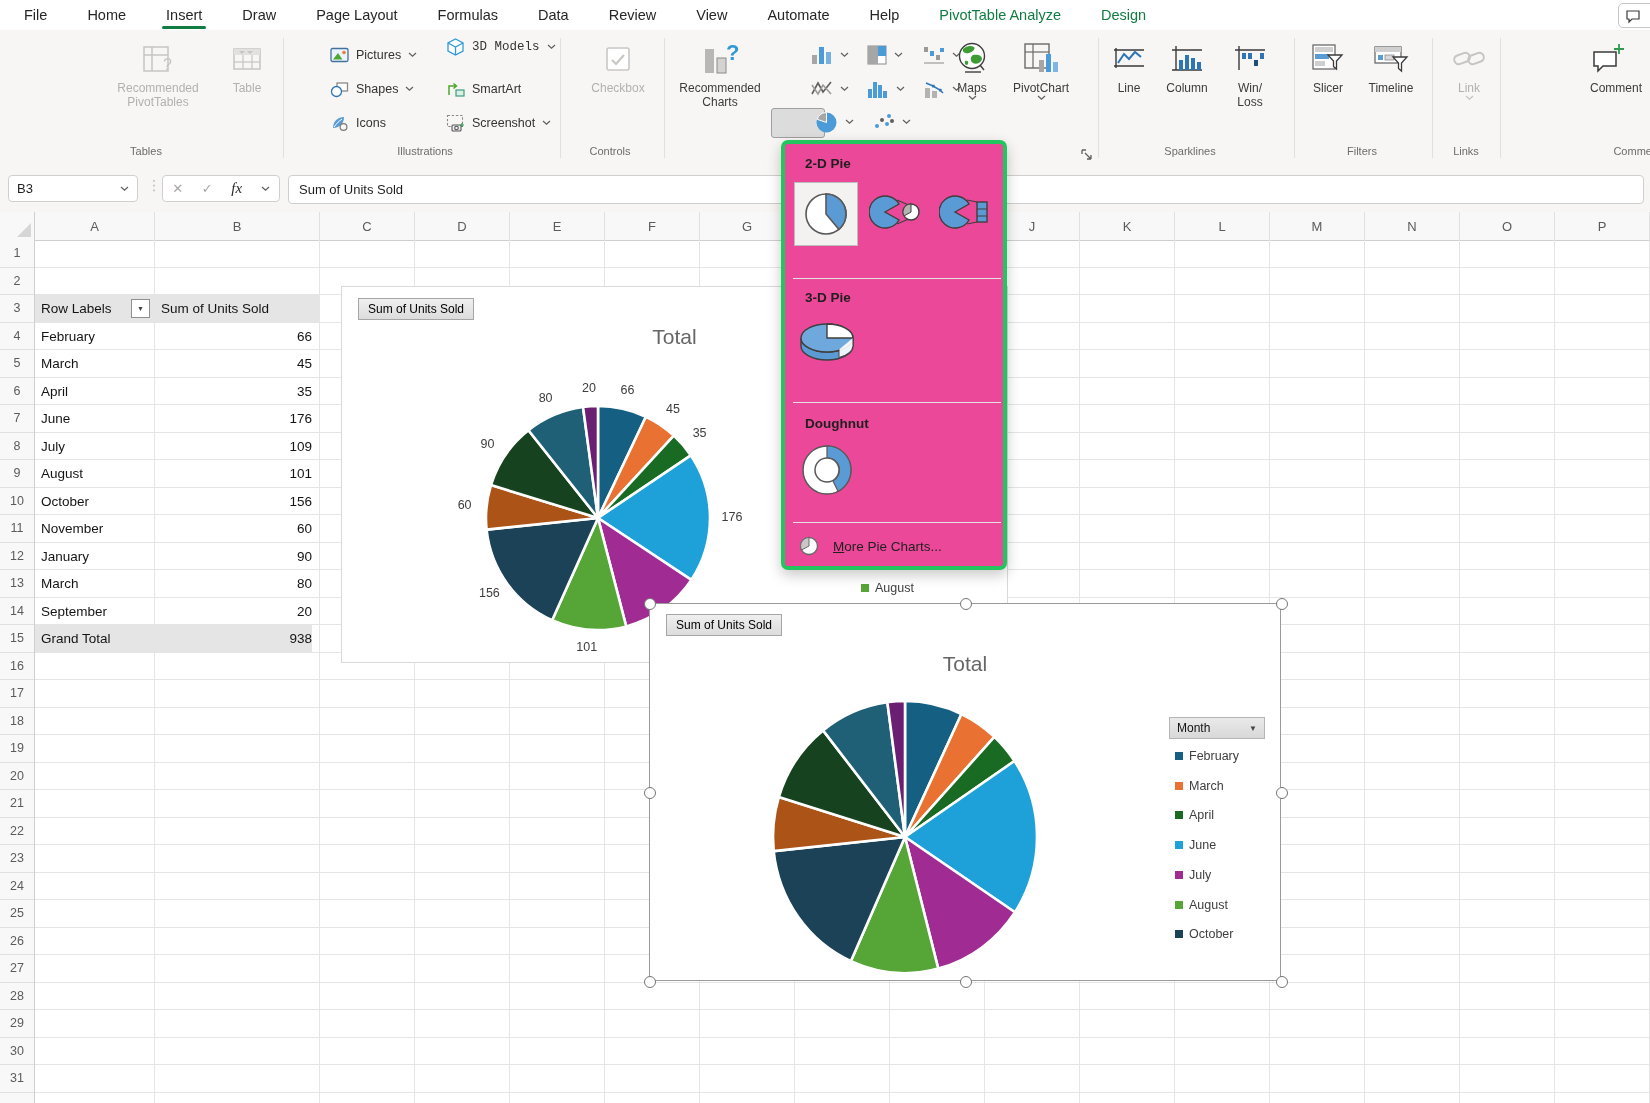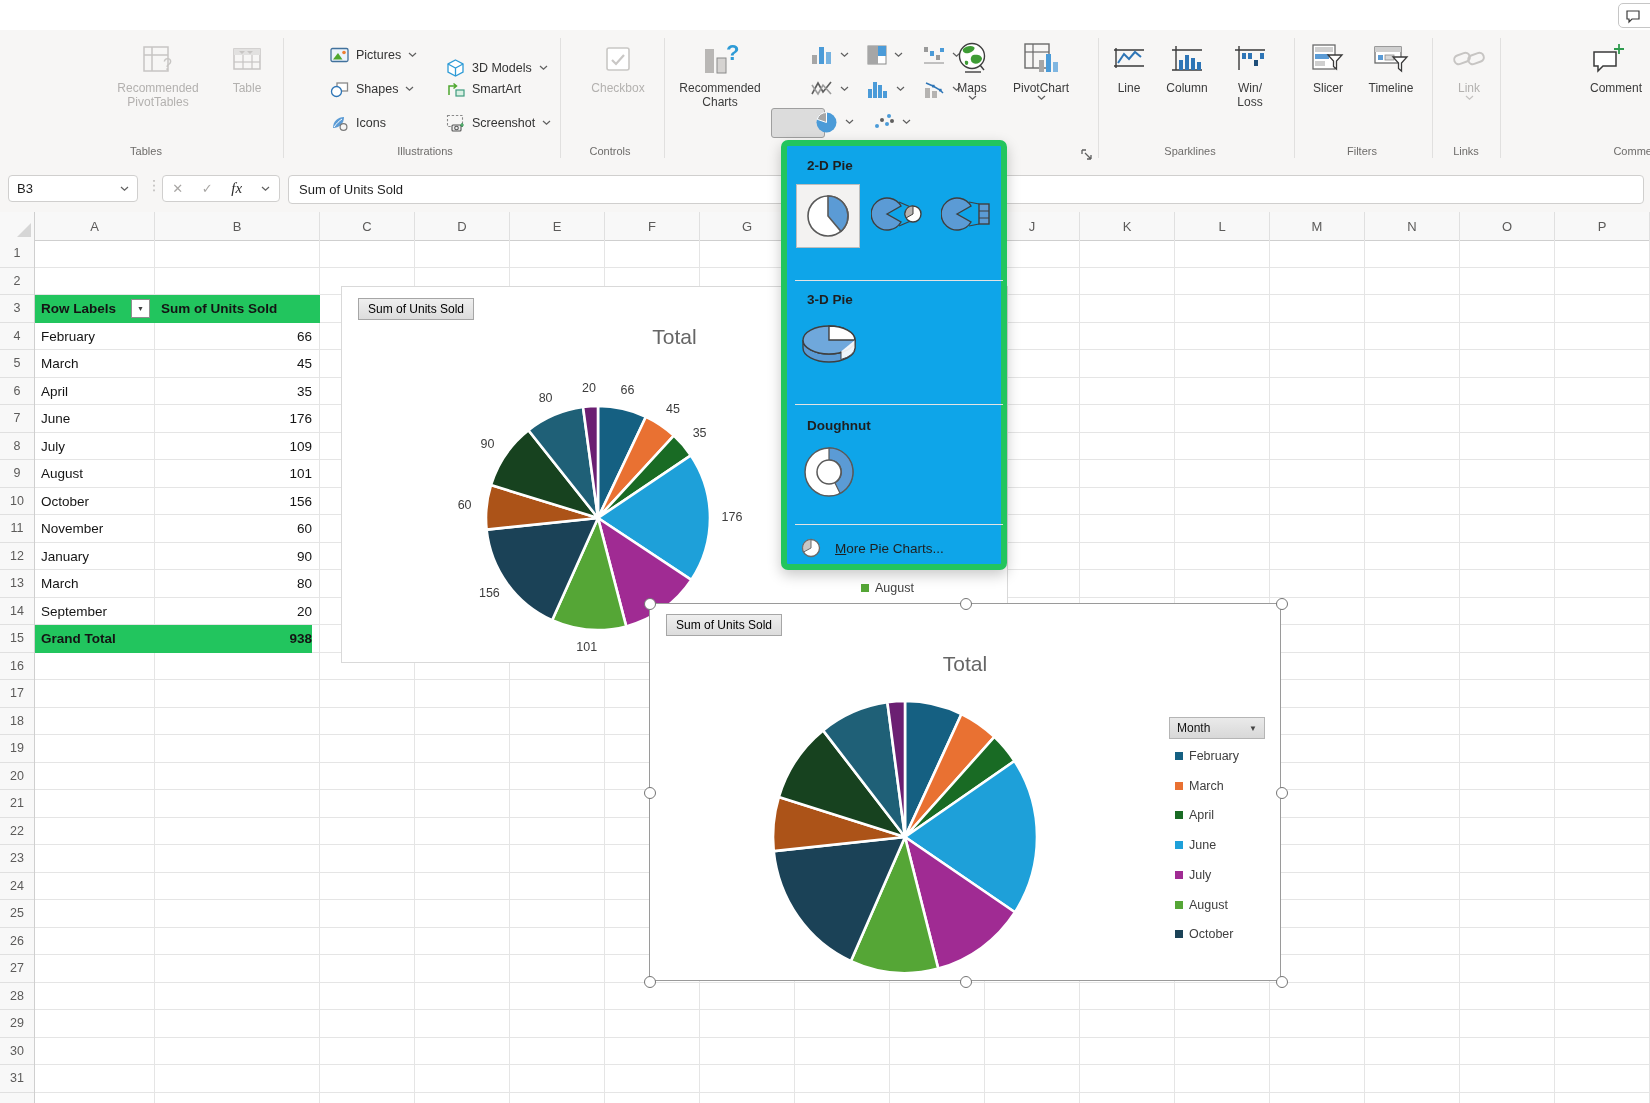--- a/index.html
+++ b/index.html
@@ -38,56 +38,71 @@
   .colcell{position:absolute;top:0;height:28px;display:flex;align-items:center;justify-content:center;font-size:13px;color:#5c5b5a;border-right:1px solid #e0e0e0;box-sizing:border-box;}
   .corner{position:absolute;top:0;left:0;width:35px;height:28px;border-right:1px solid #cfcfcf;box-sizing:border-box;}
   .corner::after{content:"";position:absolute;right:3px;bottom:3px;border-left:14px solid transparent;border-bottom:14px solid #d6d6d6;}
   .rowhead{position:absolute;top:240px;left:0;width:35px;height:863px;background:#f8f8f8;border-right:1px solid #cfcfcf;box-sizing:border-box;}
   .rowcell{position:absolute;left:0;width:34px;display:flex;align-items:center;justify-content:center;font-size:12.5px;color:#5c5b5a;border-bottom:1px solid #e0e0e0;box-sizing:border-box;}
   .gridarea{position:absolute;top:240px;left:35px;width:1615px;height:863px;background-image:repeating-linear-gradient(to bottom,transparent 0px,transparent 26.5px,#e5e5e5 26.5px,#e5e5e5 27.5px);}
   .vline{position:absolute;top:240px;width:1px;height:863px;background:#e5e5e5;}
 
   
   .pcell{position:absolute;height:27.5px;display:flex;align-items:center;font-size:13.5px;color:#141414;box-sizing:border-box;}
-  .pcell.hdr{background:#22c55e;font-weight:bold;}
+  .pcell.hdr{background:#e5e5e5;font-weight:normal;}
   .pcell.right{justify-content:flex-end;}
   .filterbtn{position:absolute;width:19px;height:19px;background:#fff;border:1px solid #8f8f8f;display:flex;align-items:center;justify-content:center;font-size:7px;color:#404040;box-sizing:border-box;}
 
   
   .chartbox{position:absolute;background:#fff;box-sizing:border-box;}
   .chart1{left:341px;top:286px;width:667px;height:377px;border:1px solid #d9d9d9;z-index:10;}
   .chart2{left:649px;top:603px;width:632px;height:378px;border:1px solid #9a9a9a;z-index:20;}
   .fieldbtn{position:absolute;background:linear-gradient(#efefef,#dcdcdc);border:1px solid #a6a6a6;font-size:12px;color:#000;padding:3px 9px;white-space:nowrap;}
   .ctitle{position:absolute;width:100%;text-align:center;font-size:21px;color:#666;}
   .legend{position:absolute;}
   .leg-item{position:absolute;display:flex;align-items:center;gap:6px;font-size:12.5px;color:#404040;white-space:nowrap;}
   .leg-sw{width:8px;height:8px;flex:0 0 8px;}
   .monthbtn{position:absolute;background:linear-gradient(#eaeaea,#d8d8d8);border:1px solid #b5b5b5;font-size:12px;color:#111;display:flex;align-items:center;justify-content:space-between;padding:0 7px;box-sizing:border-box;}
   .handle{position:absolute;width:12px;height:12px;border-radius:50%;background:#fff;border:1.6px solid #757575;box-sizing:border-box;z-index:5;}
   .chart-svg{position:absolute;left:0;top:0;}
 
   
-  .piemenu{position:absolute;left:781px;top:140px;width:226px;height:430px;background:#0ea5e9;border:6px solid #22c55e;border-radius:7px;box-shadow:0 5px 14px rgba(0,0,0,0.22);z-index:50;box-sizing:border-box;}
+  .piemenu{position:absolute;left:781px;top:140px;width:226px;height:430px;background:#ec4899;border:4px solid #22c55e;border-radius:7px;box-shadow:0 5px 14px rgba(0,0,0,0.22);z-index:50;box-sizing:border-box;}
   .pm-title{position:absolute;left:20px;font-size:13.5px;font-weight:bold;color:#1f1f1f;}
   .pm-sep{position:absolute;left:8px;width:208px;height:1px;background:#e3e3e3;}
   .pm-selbox{position:absolute;left:9px;top:38px;width:62px;height:62px;background:#f3f2f1;border:1px solid #bdbdbd;display:flex;align-items:center;justify-content:center;}
   .pm-ic{position:absolute;display:flex;align-items:center;justify-content:center;}
   .more-label{display:block;font-size:13.5px;color:#1f1f1f;}
   .more-label::first-letter{text-decoration:underline;}
 
   
   .wmark{position:absolute;left:1356px;top:932px;display:flex;align-items:center;gap:2px;z-index:6;opacity:0.9;}
   .wm-text{font-size:46px;font-weight:bold;letter-spacing:3px;color:#e9e9e9;text-shadow:0 2px 3px rgba(120,120,120,0.45), 0 0 1px #cfcfcf;font-family:"Liberation Sans",sans-serif;}
 </style>
 </head>
 <body>
 
 <div class="stage">
 
   <div class="menubar">
+    <div id="menu-tabs" style="display:flex;gap:36px;align-items:center;">
+        <div class="tab">File</div>
+        <div class="tab">Home</div>
+        <div class="tab active">Insert</div>
+        <div class="tab">Draw</div>
+        <div class="tab">Page Layout</div>
+        <div class="tab">Formulas</div>
+        <div class="tab">Data</div>
+        <div class="tab">Review</div>
+        <div class="tab">View</div>
+        <div class="tab">Automate</div>
+        <div class="tab">Help</div>
+        <div class="tab ctx">PivotTable Analyze</div>
+        <div class="tab ctx">Design</div>
+      </div>
     <div class="comment-top">
       <svg width="16" height="16" viewBox="0 0 16 16">
           <path d="M2,3 h12 v8 h-7 l-3,3 v-3 h-2 z" fill="none" stroke="#3a3a3a" stroke-width="1.2"></path>
         </svg>
     </div>
   </div>
 
   <div class="ribbon">
 
     <div class="bigbtn dis" style="left:102px;width:112px;">
@@ -143,21 +158,21 @@
         </span>
     </div>
     <div class="smbtn" style="left:294px;top:80px;">
       <svg width="19" height="17" viewBox="0 0 19 17">
           <path d="M3,13 C3,6 8,2 14,2 C14,9 9,13 3,13 Z" fill="#5B9BD5"></path>
           <path d="M4,12 C7,8 9,6 12,4" stroke="#fff" stroke-width="1" fill="none"></path>
           <circle cx="13.5" cy="12" r="3.4" fill="none" stroke="#7a7a7a" stroke-width="1.2"></circle>
         </svg>
       <span>Icons</span>
     </div>
-    <div class="smbtn" style="left:410px;top:25px;">
+    <div class="smbtn" style="left:410px;top:4px;font-family:Liberation Mono, monospace;">
       <svg width="19" height="18" viewBox="0 0 19 18">
           <path d="M9.5,1 L17,5 V13 L9.5,17 L2,13 V5 Z" fill="#fff" stroke="#2E9BD6" stroke-width="1.3"></path>
           <path d="M2,5 L9.5,9 L17,5 M9.5,9 V17" fill="none" stroke="#2E9BD6" stroke-width="1.3"></path>
         </svg>
       <span>3D Models</span>
         <span class="chv">
           <svg width="9" height="6" viewBox="0 0 9 6">
             <path d="M1,1 L4.5,4.3 L8,1" fill="none" stroke="#5f5f5f" stroke-width="1.2"></path>
           </svg>
         </span>

